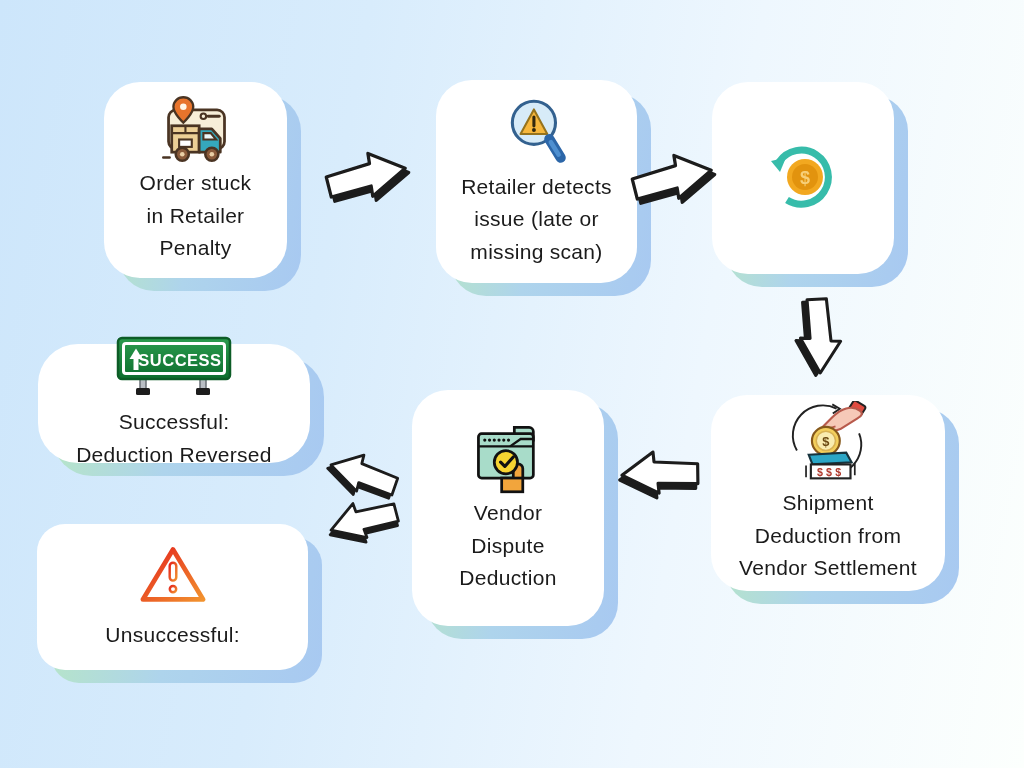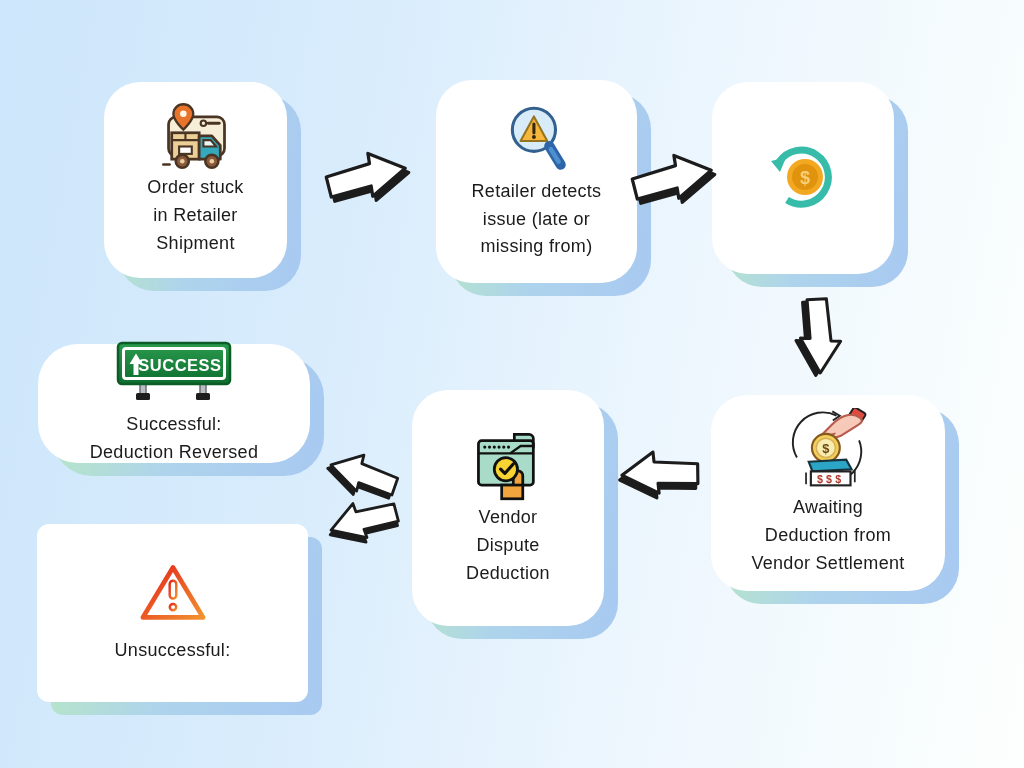--- a/index.html
+++ b/index.html
@@ -12,21 +12,21 @@
   .card{
     position:absolute; background:#ffffff; border-radius:36px;
     display:flex; flex-direction:column; align-items:center; justify-content:center;
     text-align:center; gap:2px; box-sizing:border-box; padding:8px 10px;
   }
   .card::before{
     content:""; position:absolute; inset:0; z-index:-1;
     transform:translate(14px,13px); border-radius:inherit;
     background:linear-gradient(100deg,#b7e7c3 0%,#aed4ec 45%,#a8c9f1 100%);
   }
-  .label{font-size:18px; line-height:1.55; color:#1b1b1b; letter-spacing:.3px;}
+  .label{font-size:21px; line-height:1.55; color:#1b1b1b; letter-spacing:.3px;}
   .label span{display:block; white-space:nowrap;}
   .icon{display:block; line-height:0;}
   .arrow{position:absolute; line-height:0;}
   .arrow svg{display:block; width:100%; height:100%;}
 </style>
 </head>
 <body>
 
 <div class="stage">
 
@@ -46,39 +46,39 @@
         <circle cx="23" cy="56" r="6.2" fill="#8a5a3a" stroke="#4a3423" stroke-width="2.4"></circle>
         <circle cx="23" cy="56" r="2.2" fill="#e9cfa6"></circle>
         <circle cx="51" cy="56" r="6.2" fill="#8a5a3a" stroke="#4a3423" stroke-width="2.4"></circle>
         <circle cx="51" cy="56" r="2.2" fill="#e9cfa6"></circle>
         <path d="M5 59 h6" stroke="#4a3423" stroke-width="2.4" stroke-linecap="round"></path>
       </svg>
     </span>
     <div class="label">
       <span>Order stuck</span>
       <span>in Retailer</span>
-      <span>Shipment</span>
+      <span>Penalty</span>
     </div>
   </div>
 
   <div class="card" style="left:408px;top:80px;width:201px;height:203px;margin-left:28px;">
     <span class="icon">
       <svg width="74" height="74" viewBox="0 0 72 72">
         <circle cx="33" cy="27" r="21" fill="#d7ebf8" stroke="#33618f" stroke-width="3"></circle>
         <path d="M33 14 L46 38 H20 Z" fill="#f7b73c" stroke="#96731d" stroke-width="2" stroke-linejoin="round"></path>
         <path d="M33 21.5 v8.5" stroke="#33280e" stroke-width="3" stroke-linecap="round"></path>
         <circle cx="33" cy="34" r="1.9" fill="#33280e"></circle>
         <path d="M48 43 L59 61" stroke="#2c66a8" stroke-width="10" stroke-linecap="round"></path>
         <path d="M49.5 46 L57 58" stroke="#4e8fd0" stroke-width="4.5" stroke-linecap="round"></path>
       </svg>
     </span>
     <div class="label">
       <span>Retailer detects</span>
       <span>issue (late or</span>
-      <span>missing from)</span>
+      <span>missing scan)</span>
     </div>
   </div>
 
   <div class="card" style="left:712px;top:82px;width:182px;height:192px;">
     <span class="icon">
       <svg width="72" height="72" viewBox="0 0 72 72">
         <path d="M12 20 A27 27 0 1 1 20 58" fill="none" stroke="#37bcaa" stroke-width="7"></path>
         <path d="M4 19 L19 15.5 L13 30 Z" fill="#37bcaa"></path>
         <circle cx="38" cy="35" r="18" fill="#f2a820"></circle>
         <circle cx="38" cy="35" r="13" fill="#e2930e"></circle>
@@ -100,21 +100,21 @@
         <circle cx="40" cy="37" r="13" fill="#f3cf5c" stroke="#86591c" stroke-width="2"></circle>
         <circle cx="40" cy="37" r="9" fill="#f9ecb0" stroke="#d8b254" stroke-width="1.5"></circle>
         <text x="40" y="42" font-size="12" font-weight="bold" fill="#6b4a12" text-anchor="middle">$</text>
         <path d="M24 50 L59 48 L64 57 L27.5 59 Z" fill="#2ba6c6" stroke="#17333d" stroke-width="2"></path>
         <rect x="26" y="59" width="37" height="13" fill="#ffffff" stroke="#222222" stroke-width="2"></rect>
         <path d="M21.5 60 v11 M67 58 v11" fill="none" stroke="#222222" stroke-width="1.6"></path>
         <text x="44.5" y="69.5" font-size="10" font-weight="bold" fill="#b03a2e" text-anchor="middle" letter-spacing="3">$$$</text>
       </svg>
     </span>
     <div class="label">
-      <span>Awaiting</span>
+      <span>Shipment</span>
       <span>Deduction from</span>
       <span>Vendor Settlement</span>
     </div>
   </div>
 
   <div class="card" style="left:412px;top:390px;width:192px;height:236px;">
     <span class="icon">
       <svg width="76" height="74" viewBox="0 0 72 70">
         <path d="M42 6 h14 a4 4 0 0 1 4 4 v8 h-18 z" fill="#a8dcc9" stroke="#111111" stroke-width="2.6"></path>
         <rect x="8" y="12" width="52" height="42" rx="3" fill="#a8dcc9" stroke="#111111" stroke-width="2.6"></rect>
@@ -160,21 +160,21 @@
         <path d="M13.5 23 L20 12.5 L26.5 23 Z" fill="#ffffff"></path>
         <text x="64" y="29.5" font-size="16.5" font-weight="bold" fill="#ffffff" text-anchor="middle" letter-spacing="0.5">SUCCESS</text>
       </svg>
     </span>
     <div class="label">
       <span>Successful:</span>
       <span>Deduction Reversed</span>
     </div>
   </div>
 
-  <div class="card" style="left:37px;top:524px;width:271px;height:178px;border-radius:12px;gap:12px;">
+  <div class="card" style="left:37px;top:524px;width:271px;height:146px;border-radius:28px;gap:12px;">
     <span class="icon">
       <svg width="72" height="64" viewBox="0 0 76 68">
         <defs>
           <linearGradient id="warng" x1="0" y1="0" x2="1" y2="1">
             <stop offset="0" stop-color="#e4231c"></stop>
               <stop offset="1" stop-color="#f2922e"></stop>
           </linearGradient>
         </defs>
         <path d="M38 7 L70 60 H6 Z" fill="none" stroke="url(#warng)" stroke-width="5" stroke-linejoin="round"></path>
         <rect x="34.5" y="21" width="7" height="19" rx="3.5" fill="none" stroke="url(#warng)" stroke-width="2.6"></rect>

